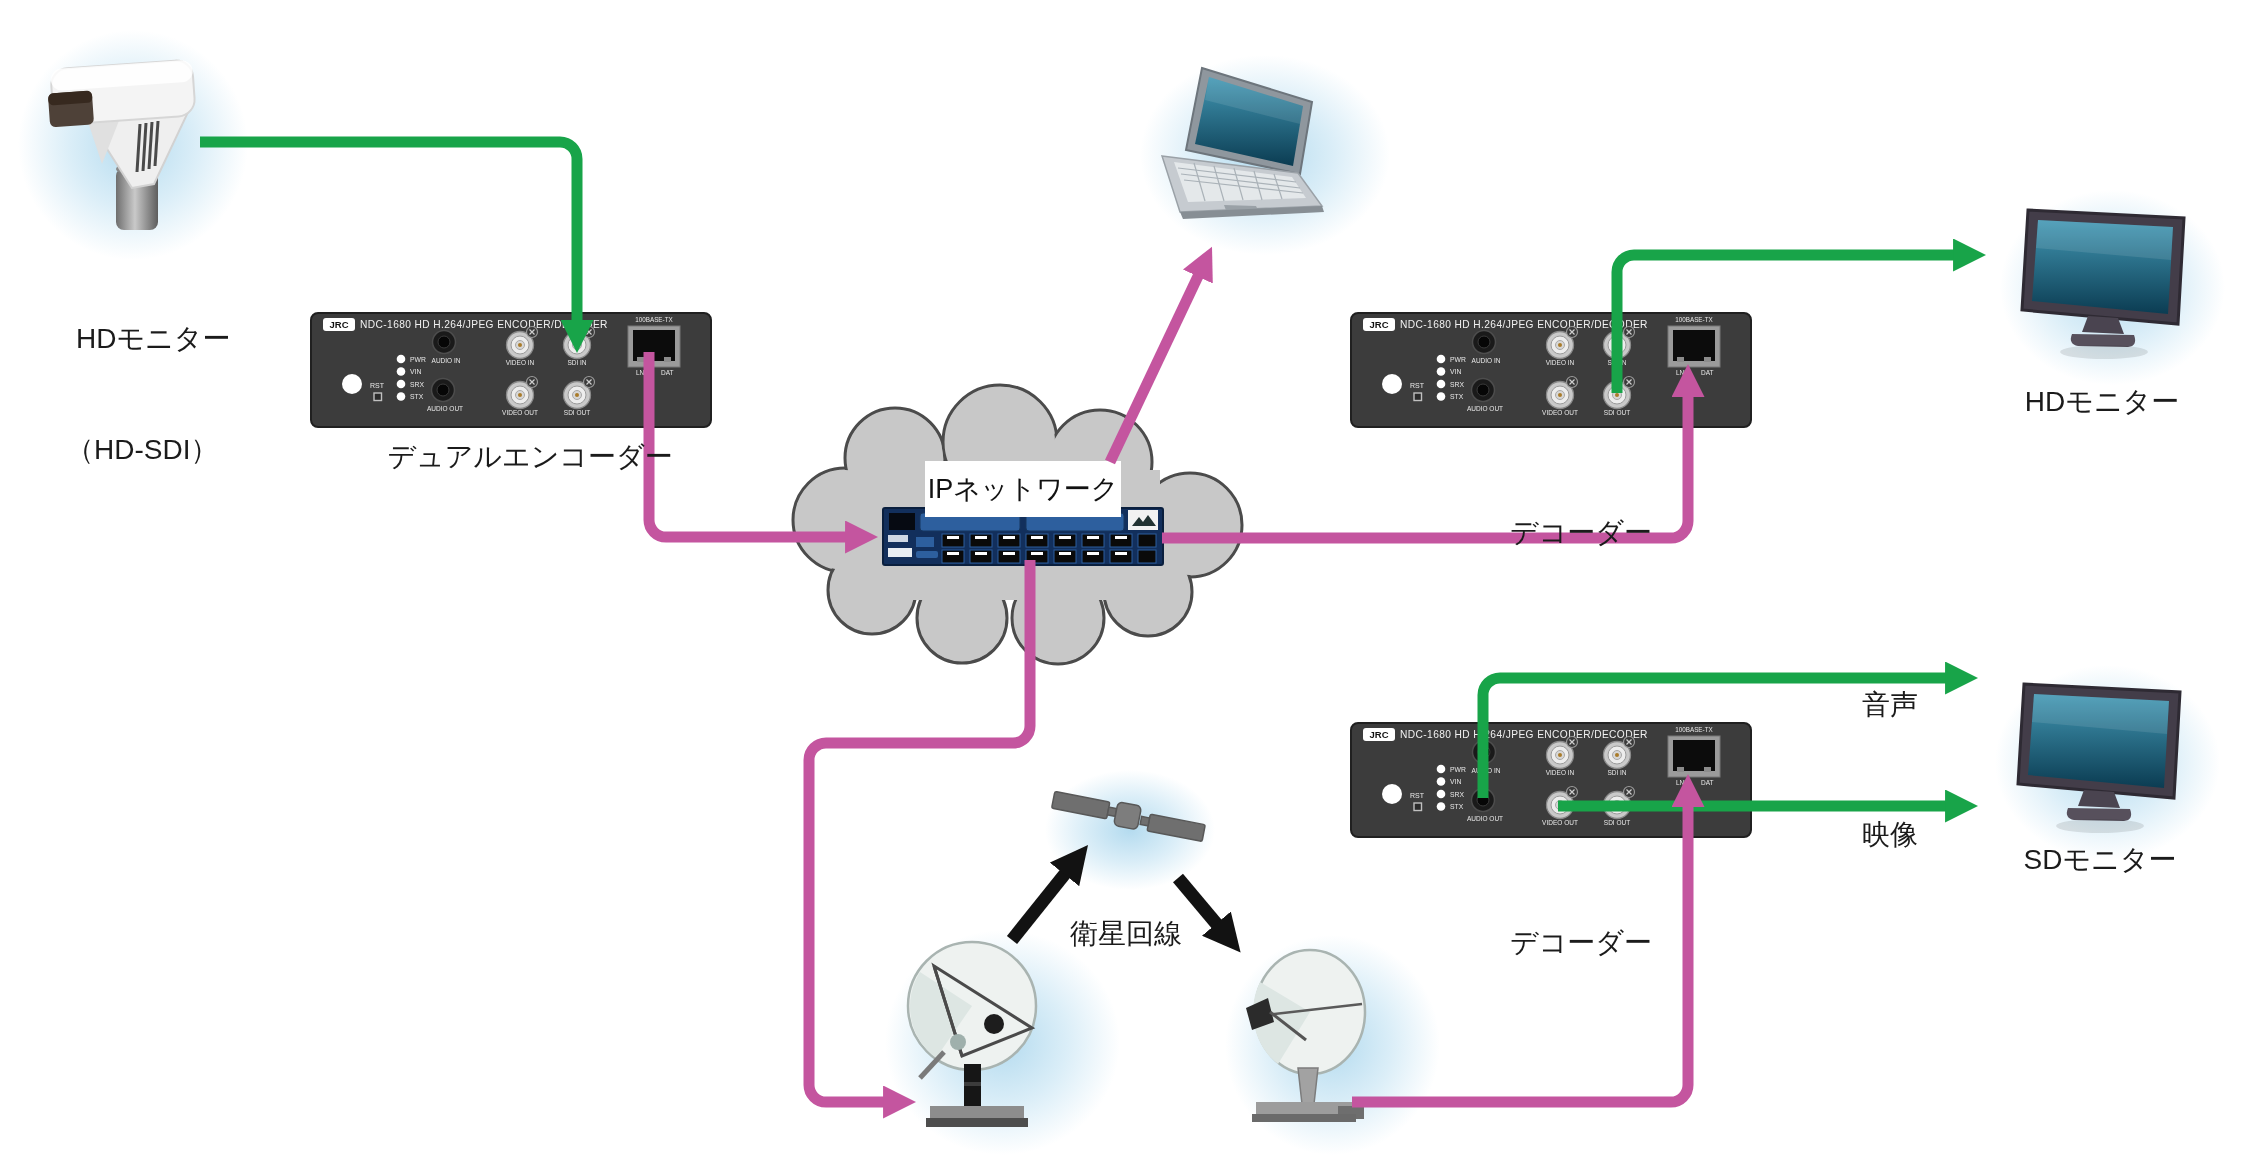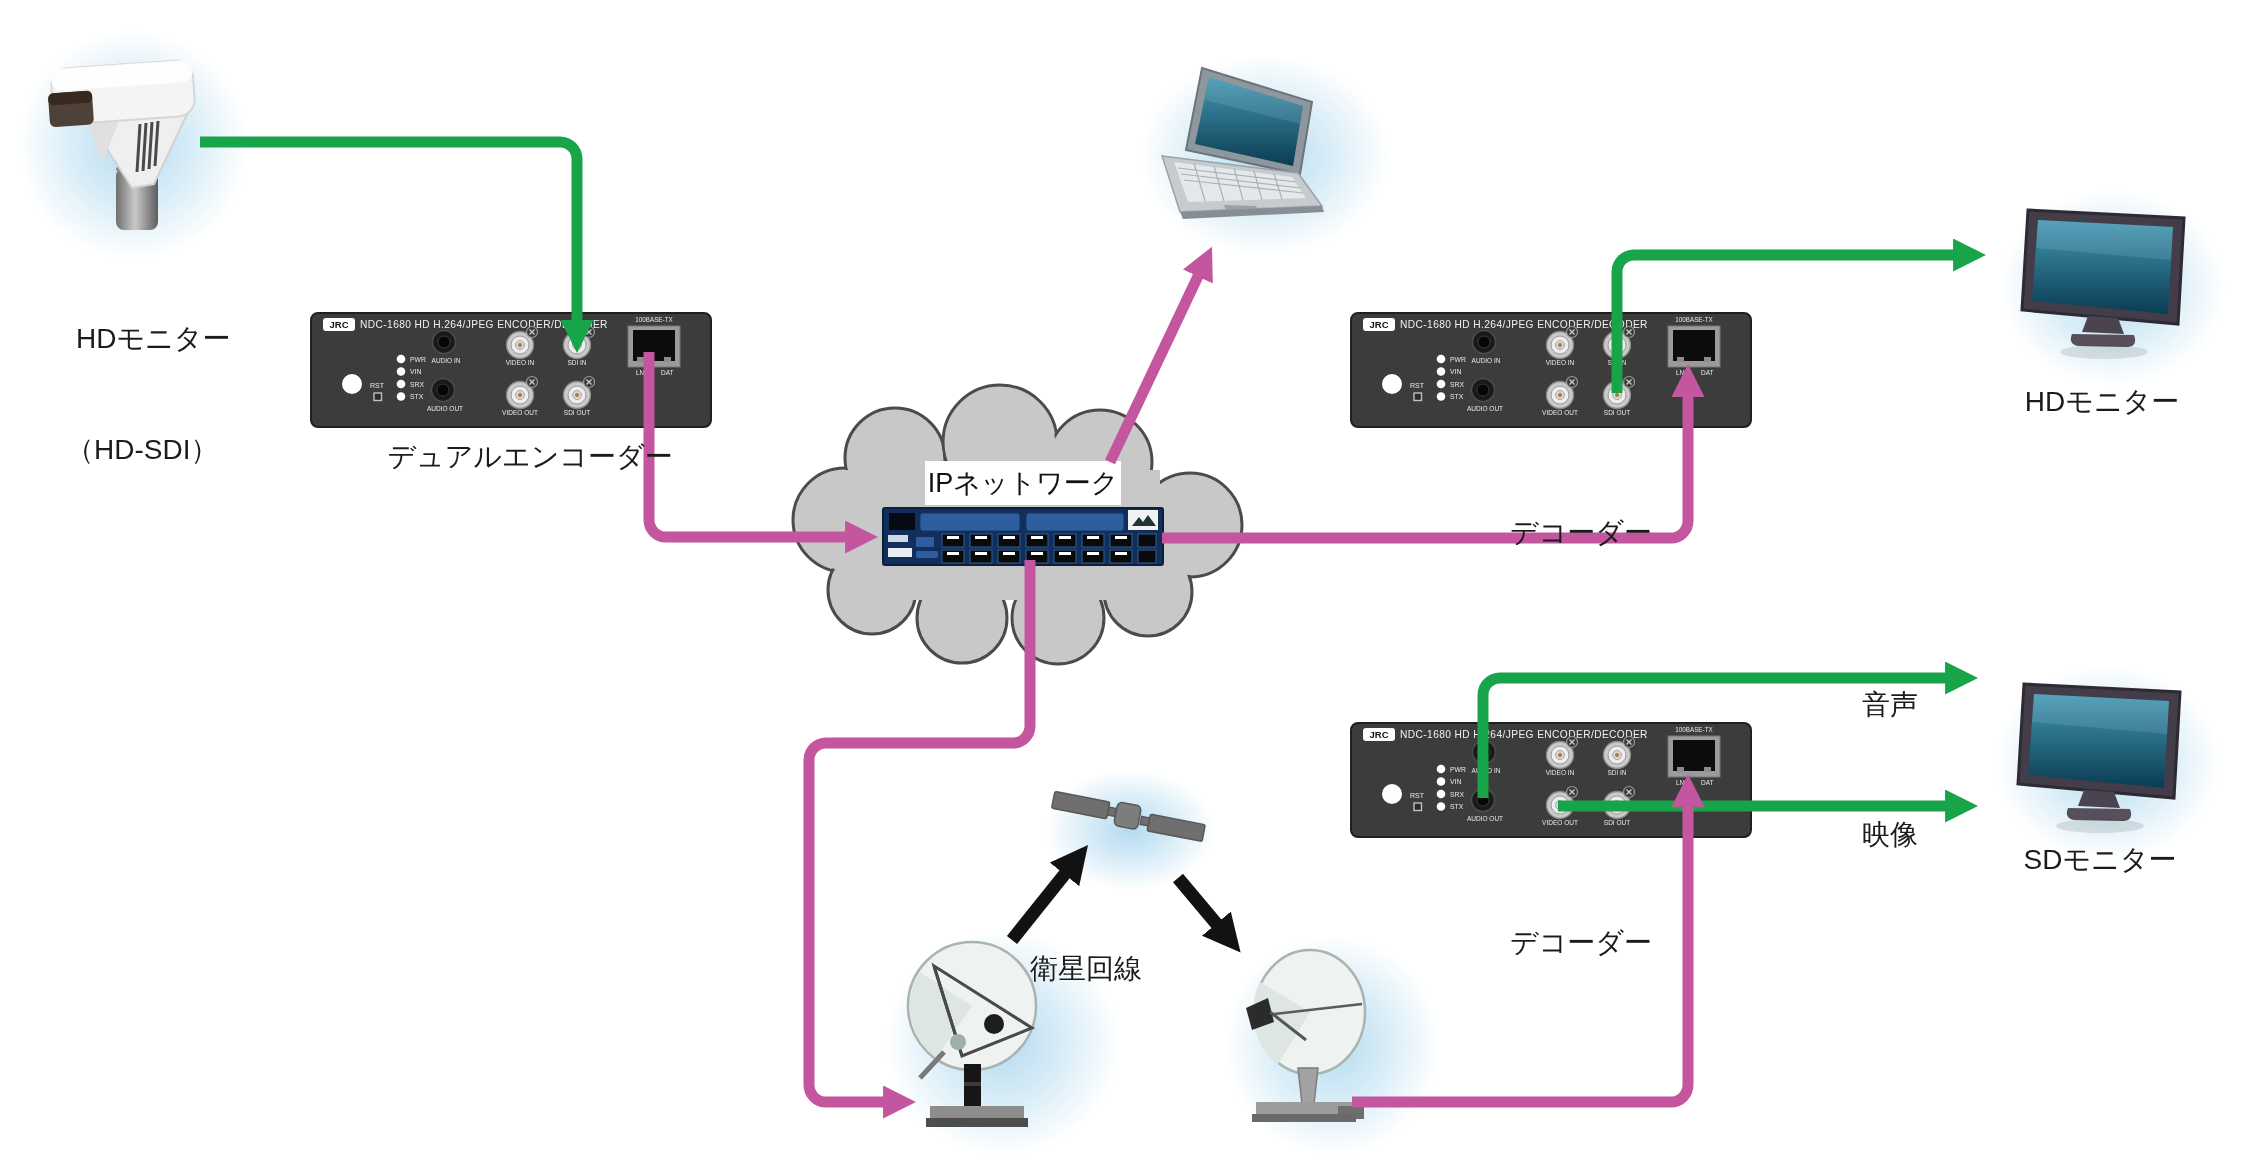--- a/index.html
+++ b/index.html
@@ -8,21 +8,21 @@
   .abs{position:absolute;}
   .glow{position:absolute;border-radius:50%;
         background:radial-gradient(closest-side,rgba(176,217,238,0.95) 0%,rgba(189,224,242,0.55) 55%,rgba(210,235,248,0.0) 100%);
         z-index:1;}
   .icon{z-index:4;}
   .panel{z-index:4;width:402px;height:116px;}
   .lbl{position:absolute;z-index:6;font-size:28px;line-height:37px;color:#1b1b1b;white-space:pre;}
   .lbl.center{text-align:center;}
   #cloud{z-index:2;}
   #lines{z-index:5;}
-  #ipbox{z-index:3;width:196px;height:44px;background:#ffffff;display:flex;align-items:center;justify-content:center;
+  #ipbox{z-index:3;width:196px;height:56px;background:#ffffff;display:flex;align-items:center;justify-content:center;
          font-size:27px;color:#111;}
 </style>
 </head>
 <body>
 
 <div id="canvas">
 
   <div class="glow" style="left:18px;top:30px;width:230px;height:230px;"></div>
   <div class="glow" style="left:1140px;top:55px;width:250px;height:200px;"></div>
   <div class="glow" style="left:2000px;top:190px;width:225px;height:195px;"></div>
@@ -450,14 +450,14 @@
   <div class="lbl center" style="left:1381px;top:440px;width:400px;">
     <div>デコーダー</div>
   </div>
   <div class="lbl center" style="left:1381px;top:850px;width:400px;">
     <div>デコーダー</div>
   </div>
   <div class="lbl center" style="left:1952px;top:383px;width:300px;">HDモニター</div>
   <div class="lbl center" style="left:1950px;top:841px;width:300px;">SDモニター</div>
   <div class="lbl" style="left:1862px;top:686px;">音声</div>
   <div class="lbl" style="left:1862px;top:816px;font-family:Liberation Serif, serif;">映像</div>
-  <div class="lbl center" style="left:936px;top:915px;width:300px;margin-top:35px;">衛星回線</div>
+  <div class="lbl center" style="left:976px;top:915px;width:300px;">衛星回線</div>
 </div>
 
 </body></html>

